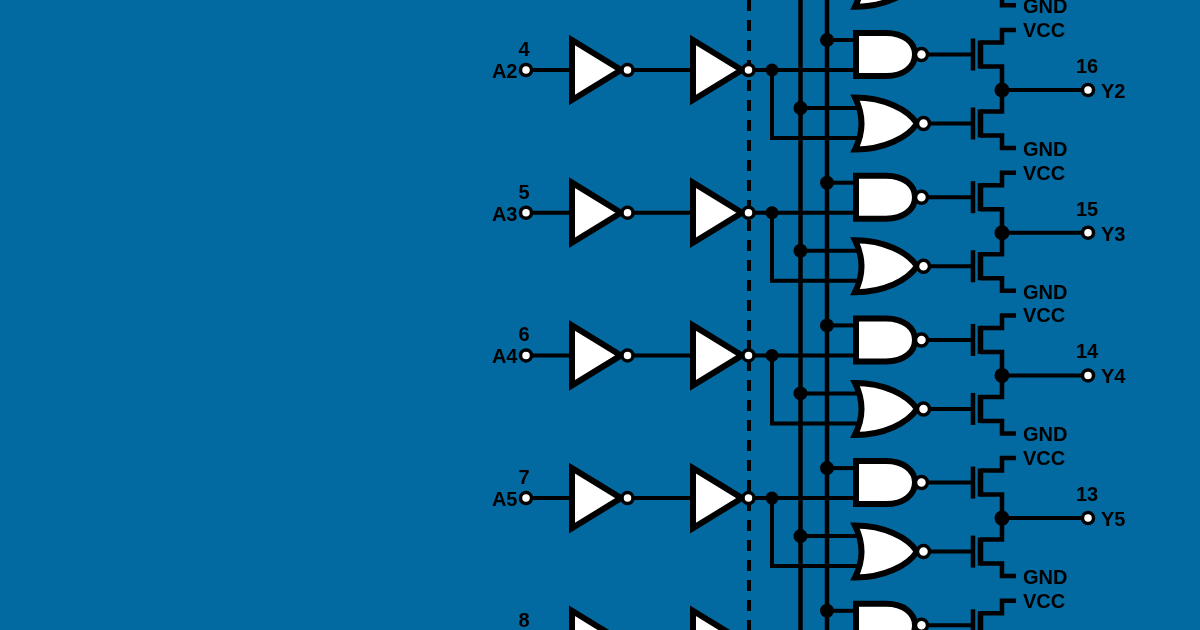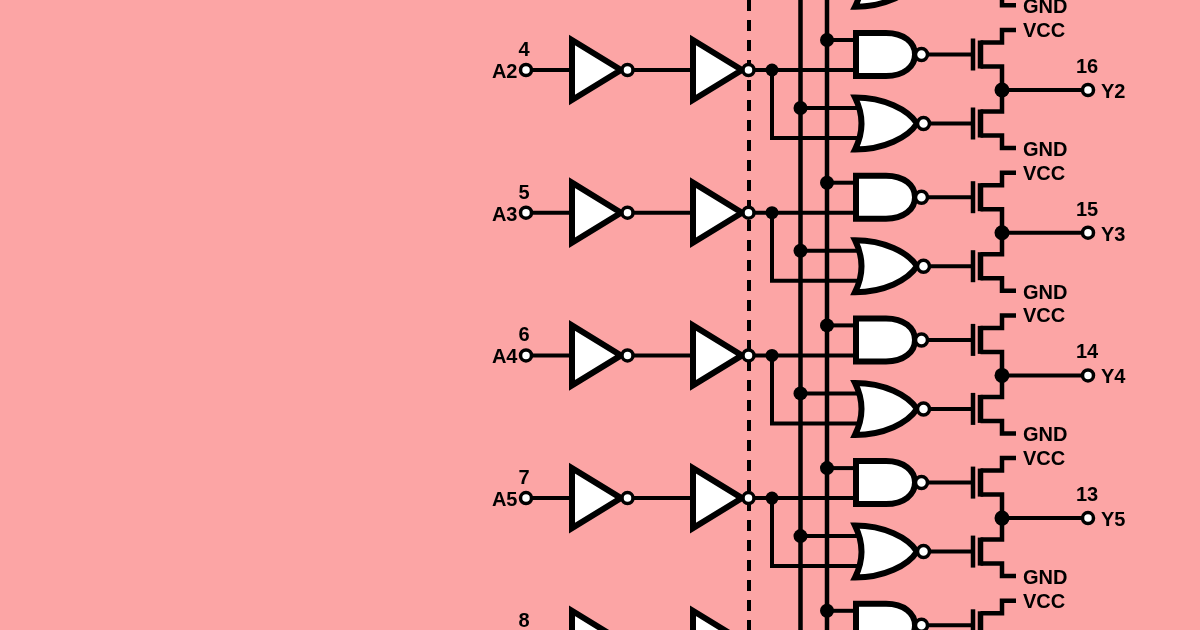--- a/index.html
+++ b/index.html
@@ -6,21 +6,21 @@
   .canvas{position:relative;width:1200px;height:630px;overflow:hidden;}
   svg text{
     font-family:"Liberation Sans", sans-serif;
     font-weight:700;
     font-size:20px;
   }
 </style>
 </head>
 <body>
 
-<div class="canvas" style="background: #fca5a5;">
+<div class="canvas" style="background: #0369a1;">
   <svg width="1200" height="630" viewBox="0 0 1200 630" xmlns="http://www.w3.org/2000/svg">
     <g>
         <line x1="749" y1="0" x2="749" y2="630" stroke="#000000" stroke-width="4" stroke-dasharray="11 9"></line>
         <line x1="800.5" y1="0" x2="800.5" y2="630" stroke="#000000" stroke-width="4.5"></line>
         <line x1="827" y1="0" x2="827" y2="630" stroke="#000000" stroke-width="4.5"></line>
       </g>
     <g>
         <g>
           <circle cx="526" cy="-72.7" r="5.5" fill="#ffffff" stroke="#000000" stroke-width="3.5"></circle>
           <line x1="531.5" y1="-72.7" x2="572" y2="-72.7" stroke="#000000" stroke-width="4"></line>

